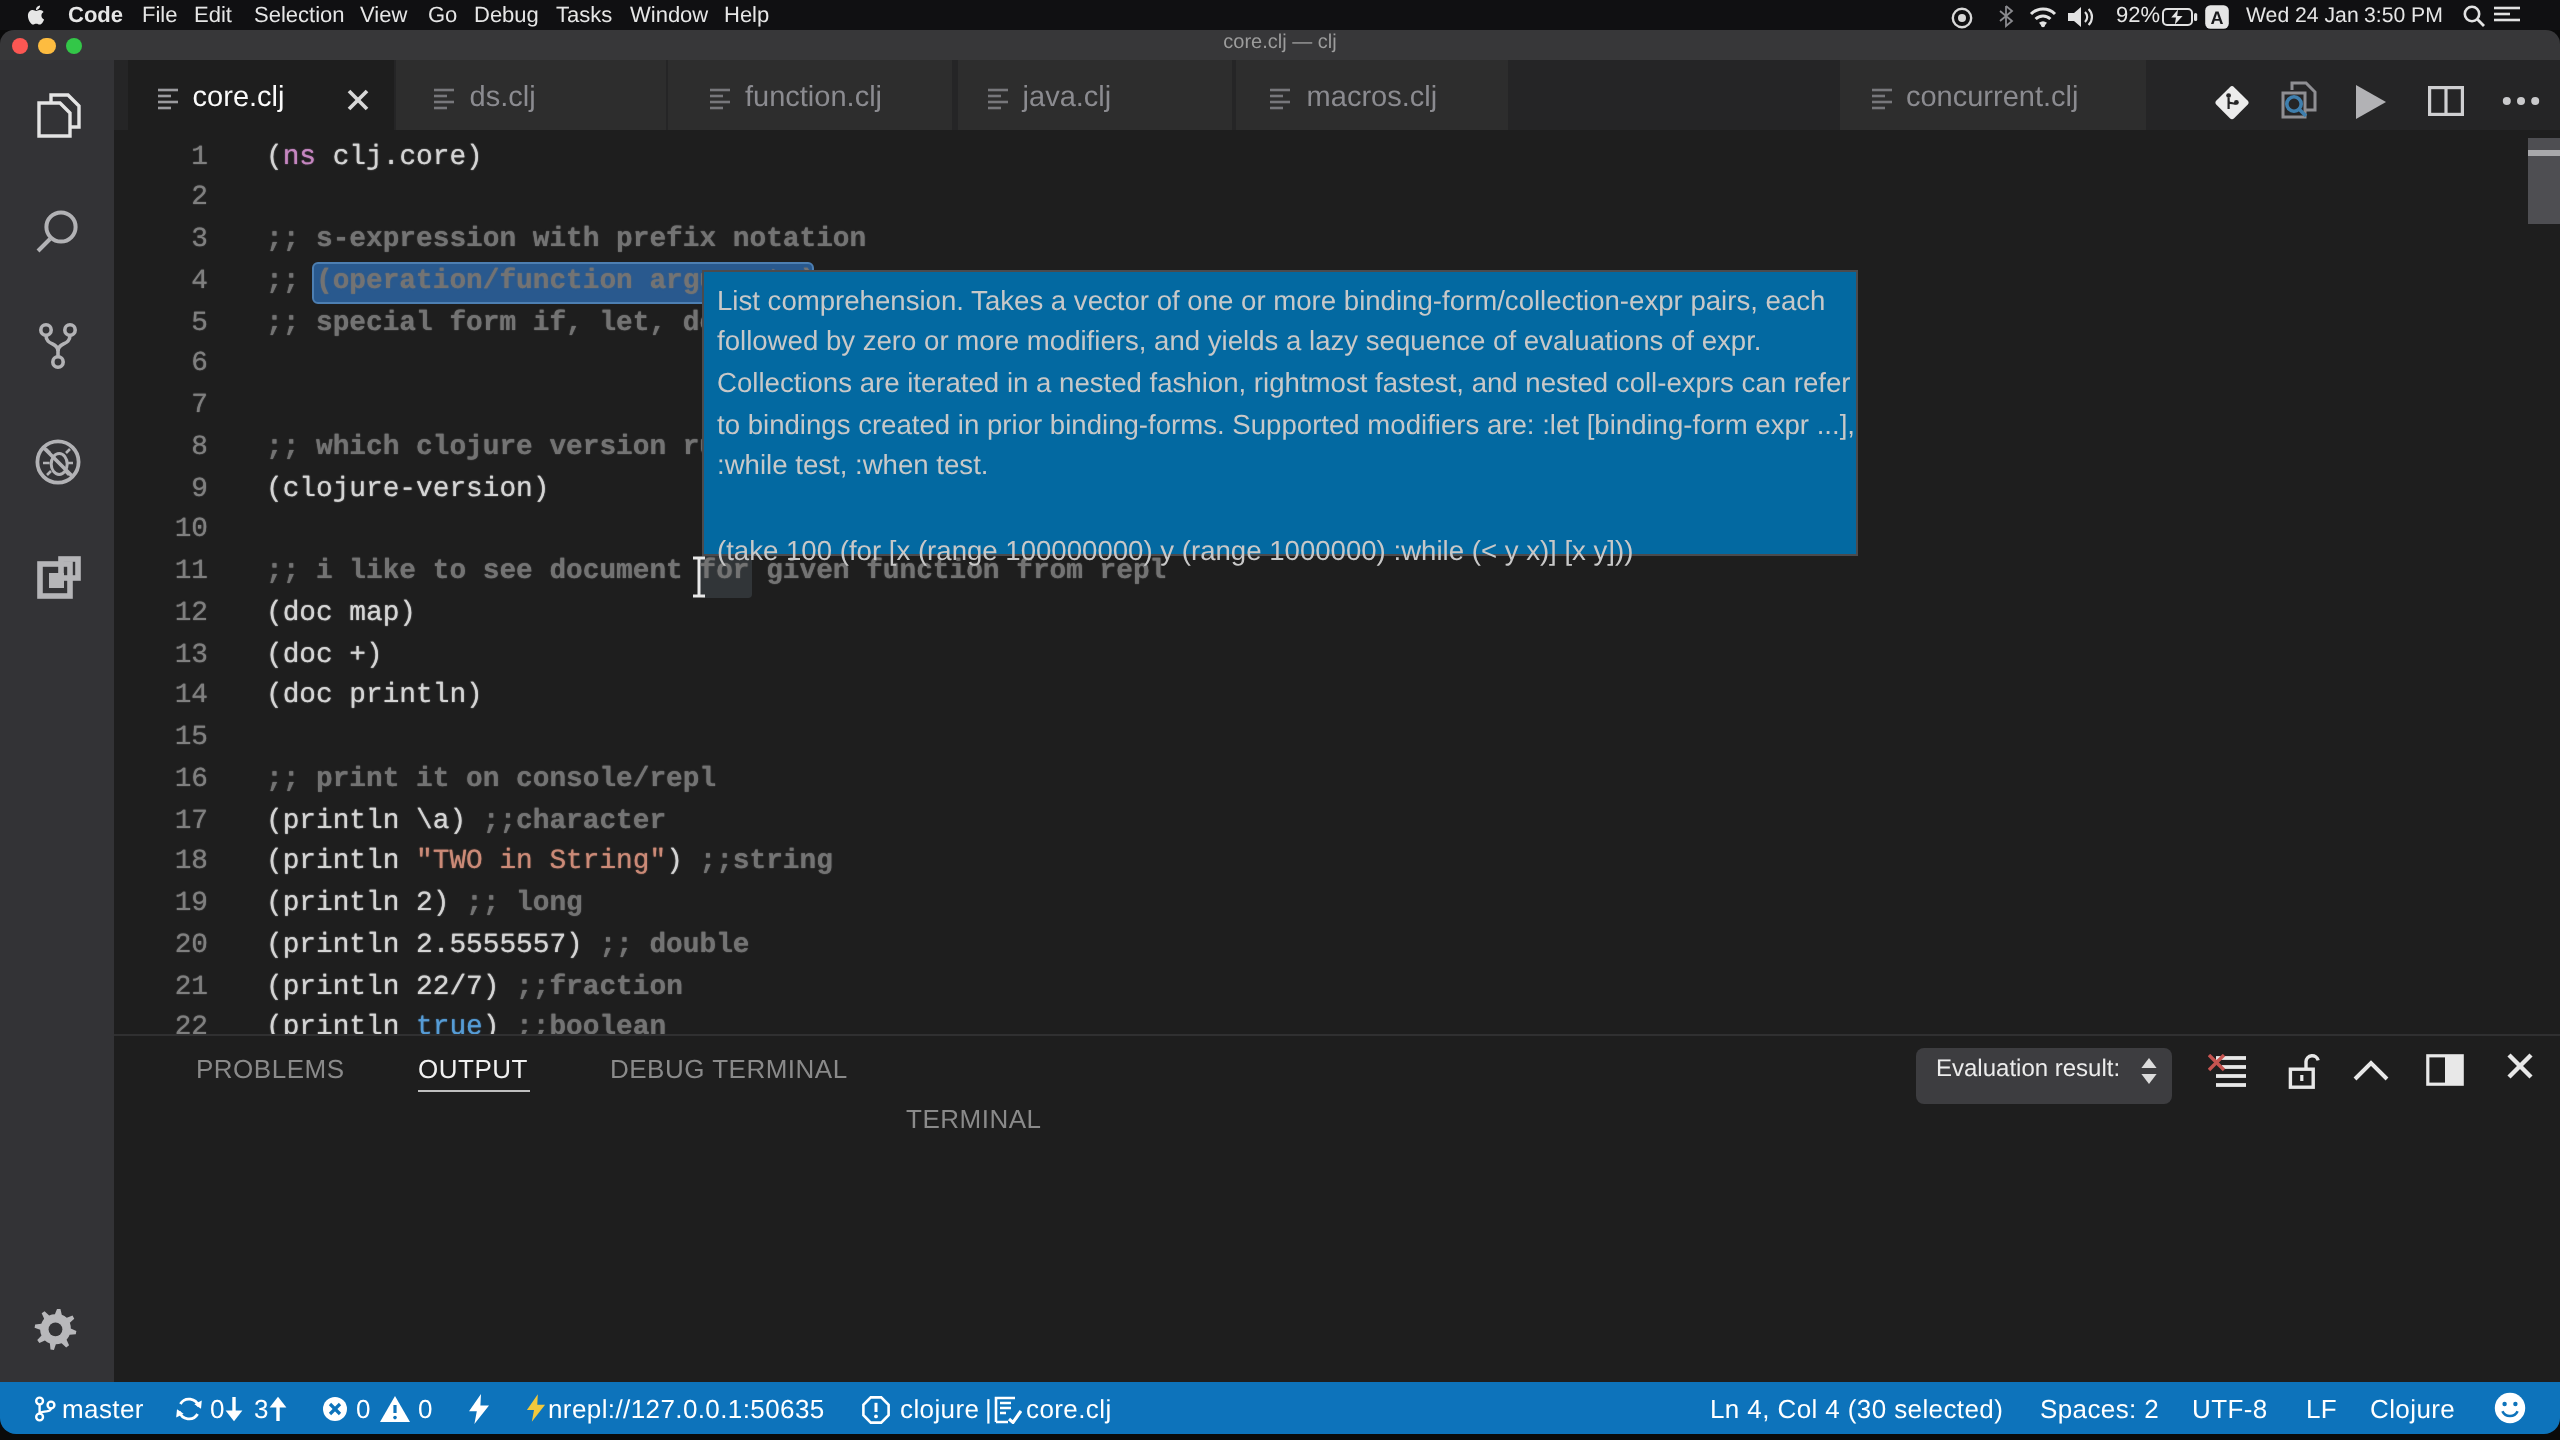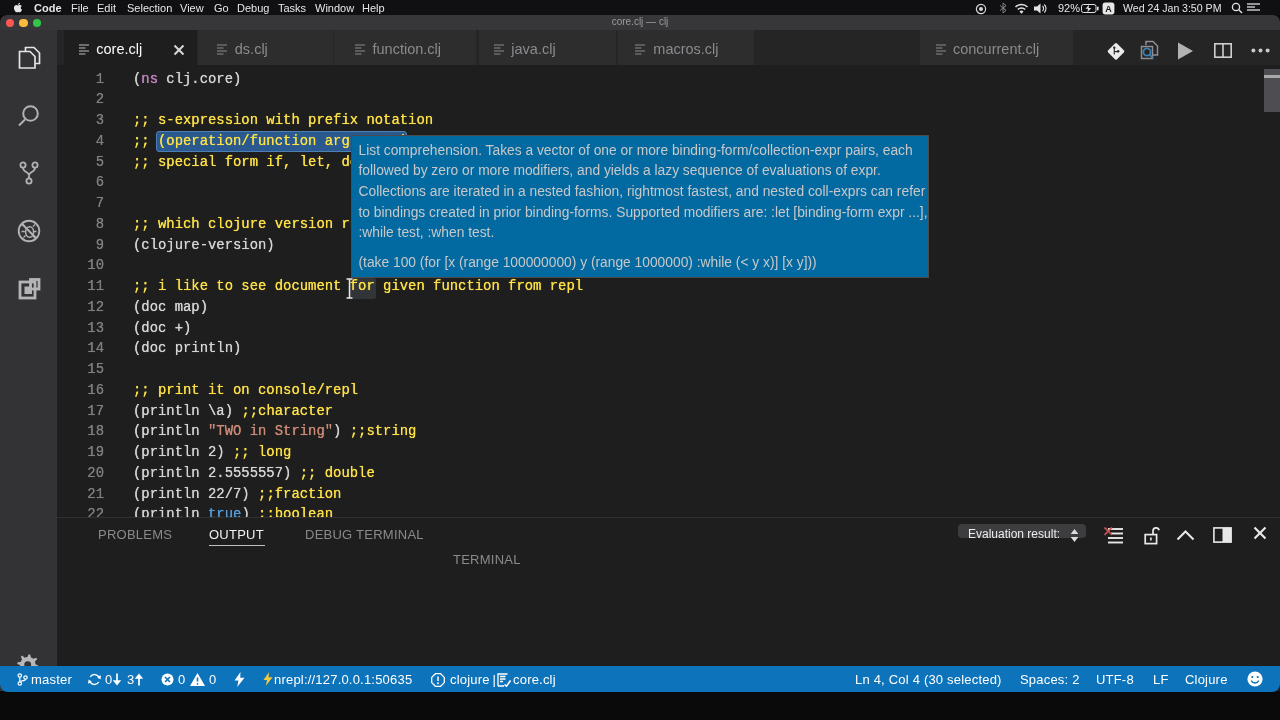--- a/index.html
+++ b/index.html
@@ -28,32 +28,32 @@
   .ticon { position:absolute; top:14px; }
 
   
   #editor { left:57px; top:65px; width:1223px; height:451.5px; background:#1e1e1e;
     overflow:hidden; }
   #lnums, #code { position:absolute; top:3.6px; font-family:"Liberation Mono", monospace;
     font-size:13.9px; line-height:20.75px; white-space:pre; }
   #lnums { left:0; width:47px; text-align:right; color:#7f7f7f; }
   #code, #lnums { text-shadow: 0 0 0.7px; }
   #code { left:76px; color:#d4d4d4; }
-  .cm { color:#fde047; }
+  .cm { color:#737373;font-weight:bold; }
   .kw { color:#c586c0; }
   .str { color:#cb8a77; }
   .bool { color:#569cd6; }
 
   
   #panel { left:57px; top:516.5px; width:1223px; height:174.5px; background:#1e1e1e;
     border-top:1px solid #303031; }
   .ptab { position:absolute; top:9px; font-size:13px; letter-spacing:0.25px; color:#8a8a8a; }
 
   
-  #statusbar { left:0; top:666px; width:1280px; height:26px; background:#0d73bb;
+  #statusbar { left:0; top:691px; width:1280px; height:26px; background:#0d73bb;
     border-radius:0 0 8px 8px; color:#fff; font-size:13px; letter-spacing:0.2px; }
   #statusbar .si { position:absolute; top:5.5px; }
 </style>
 </head>
 <body>
 <div id="stage">
 
   <div id="menubar" class="abs">
     <svg class="mi" style="left:13px; top:2px;" width="10" height="11" viewBox="0 0 384 512">
         <path fill="#e6e6e6" d="M318.7 268.7c-.2-36.7 16.4-64.4 50-84.8-18.8-26.9-47.2-41.7-84.7-44.6-35.5-2.7-74.3 20.7-88.5 20.7-15 0-49.4-19.7-76.4-19.7C63.3 141.2 4 184.8 4 273.5q0 39.3 14.4 81.2c12.8 36.7 59 126.7 107.2 125.2 25.2-.6 43-17.9 75.8-17.9 31.8 0 48.3 17.9 76.4 17.9 48.6-.7 90.4-82.5 102.6-119.3-65.2-30.7-61.7-90-61.7-91.9zm-56.6-164.2c27.3-32.4 24.8-61.9 24-72.5-24.1 1.4-52 16.4-67.9 34.9-17.5 19.8-27.8 44.3-25.6 71.9 26.1 2 49.9-11.4 69.5-34.3z"></path>
@@ -339,31 +339,31 @@
     <div class="abs" style="left:1207px; top:3.7px; width:16px; height:43.5px;
          background:#4e4e52;"></div>
     <div class="abs" style="left:1207px; top:9.5px; width:16px; height:3px;
          background:#a8a8ab;"></div>
   </div>
 
   <div class="abs" style="left:350.5px; top:134.5px; width:578px; height:143.5px;
        background:#0369a1; border:1px solid #4b4b4e; z-index:50;
        font-size:13.8px; line-height:20.7px; color:#c8c8c8; padding:5px 7px;">
     <div style="white-space:nowrap;">List comprehension. Takes a vector of one or more binding-form/collection-expr pairs, each<br>followed by zero or more modifiers, and yields a lazy sequence of evaluations of expr.<br>Collections are iterated in a nested fashion, rightmost fastest, and nested coll-exprs can refer<br>to bindings created in prior binding-forms. Supported modifiers are: :let [binding-form expr ...],<br>:while test, :when test.</div>
-    <div style="margin-top:9px;">(take 100 (for [x (range 100000000) y (range 1000000) :while (&lt; y x)] [x y]))</div>
+    <div style="margin-top:22px;">(take 100 (for [x (range 100000000) y (range 1000000) :while (&lt; y x)] [x y]))</div>
   </div>
 
   <div id="panel" class="abs">
     <span class="ptab" style="left:41px;">PROBLEMS</span>
     <span class="ptab" style="left:152px; color:#f0f0f0;">OUTPUT</span>
     <span class="ptab" style="left:248px;">DEBUG TERMINAL</span>
     <span class="ptab" style="left:396px;margin-top:25px;">TERMINAL</span>
     <div class="abs" style="left:151.5px; top:27.6px; width:56px; height:1.4px; background:#bfbfbf;"></div>
 
-    <div class="abs" style="left:901px; top:6.5px; width:128px; height:14px; background:#3d3d40;
+    <div class="abs" style="left:901px; top:6.5px; width:128px; height:28px; background:#3d3d40;
          border-radius:4px; color:#ececec; font-size:12px; line-height:21px; padding-left:10px;">Evaluation result:</div>
     <svg class="abs" style="left:1013px; top:11px;" width="9" height="13" viewBox="0 0 9 13">
         <g fill="#dcdcdc">
           <polygon points="4.5,0 8.3,5 0.7,5"></polygon>
           <polygon points="4.5,13 8.3,8 0.7,8"></polygon>
         </g>
       </svg>
 
     <svg class="abs" style="left:1047px; top:9px;" width="20" height="17" viewBox="0 0 20 17">
         <g stroke="#e8e8e8" stroke-width="1.9">

